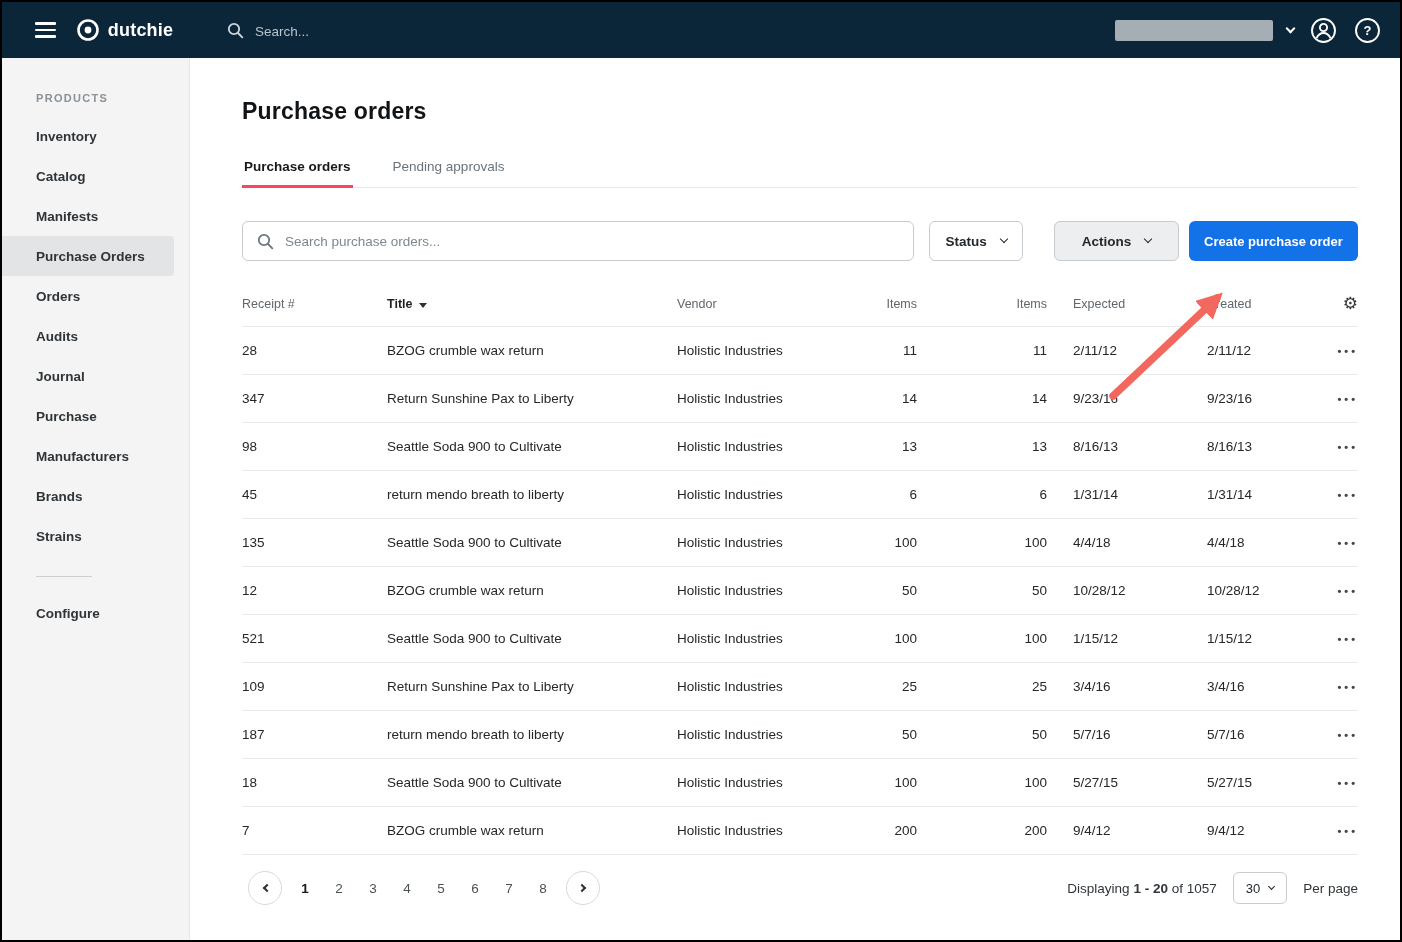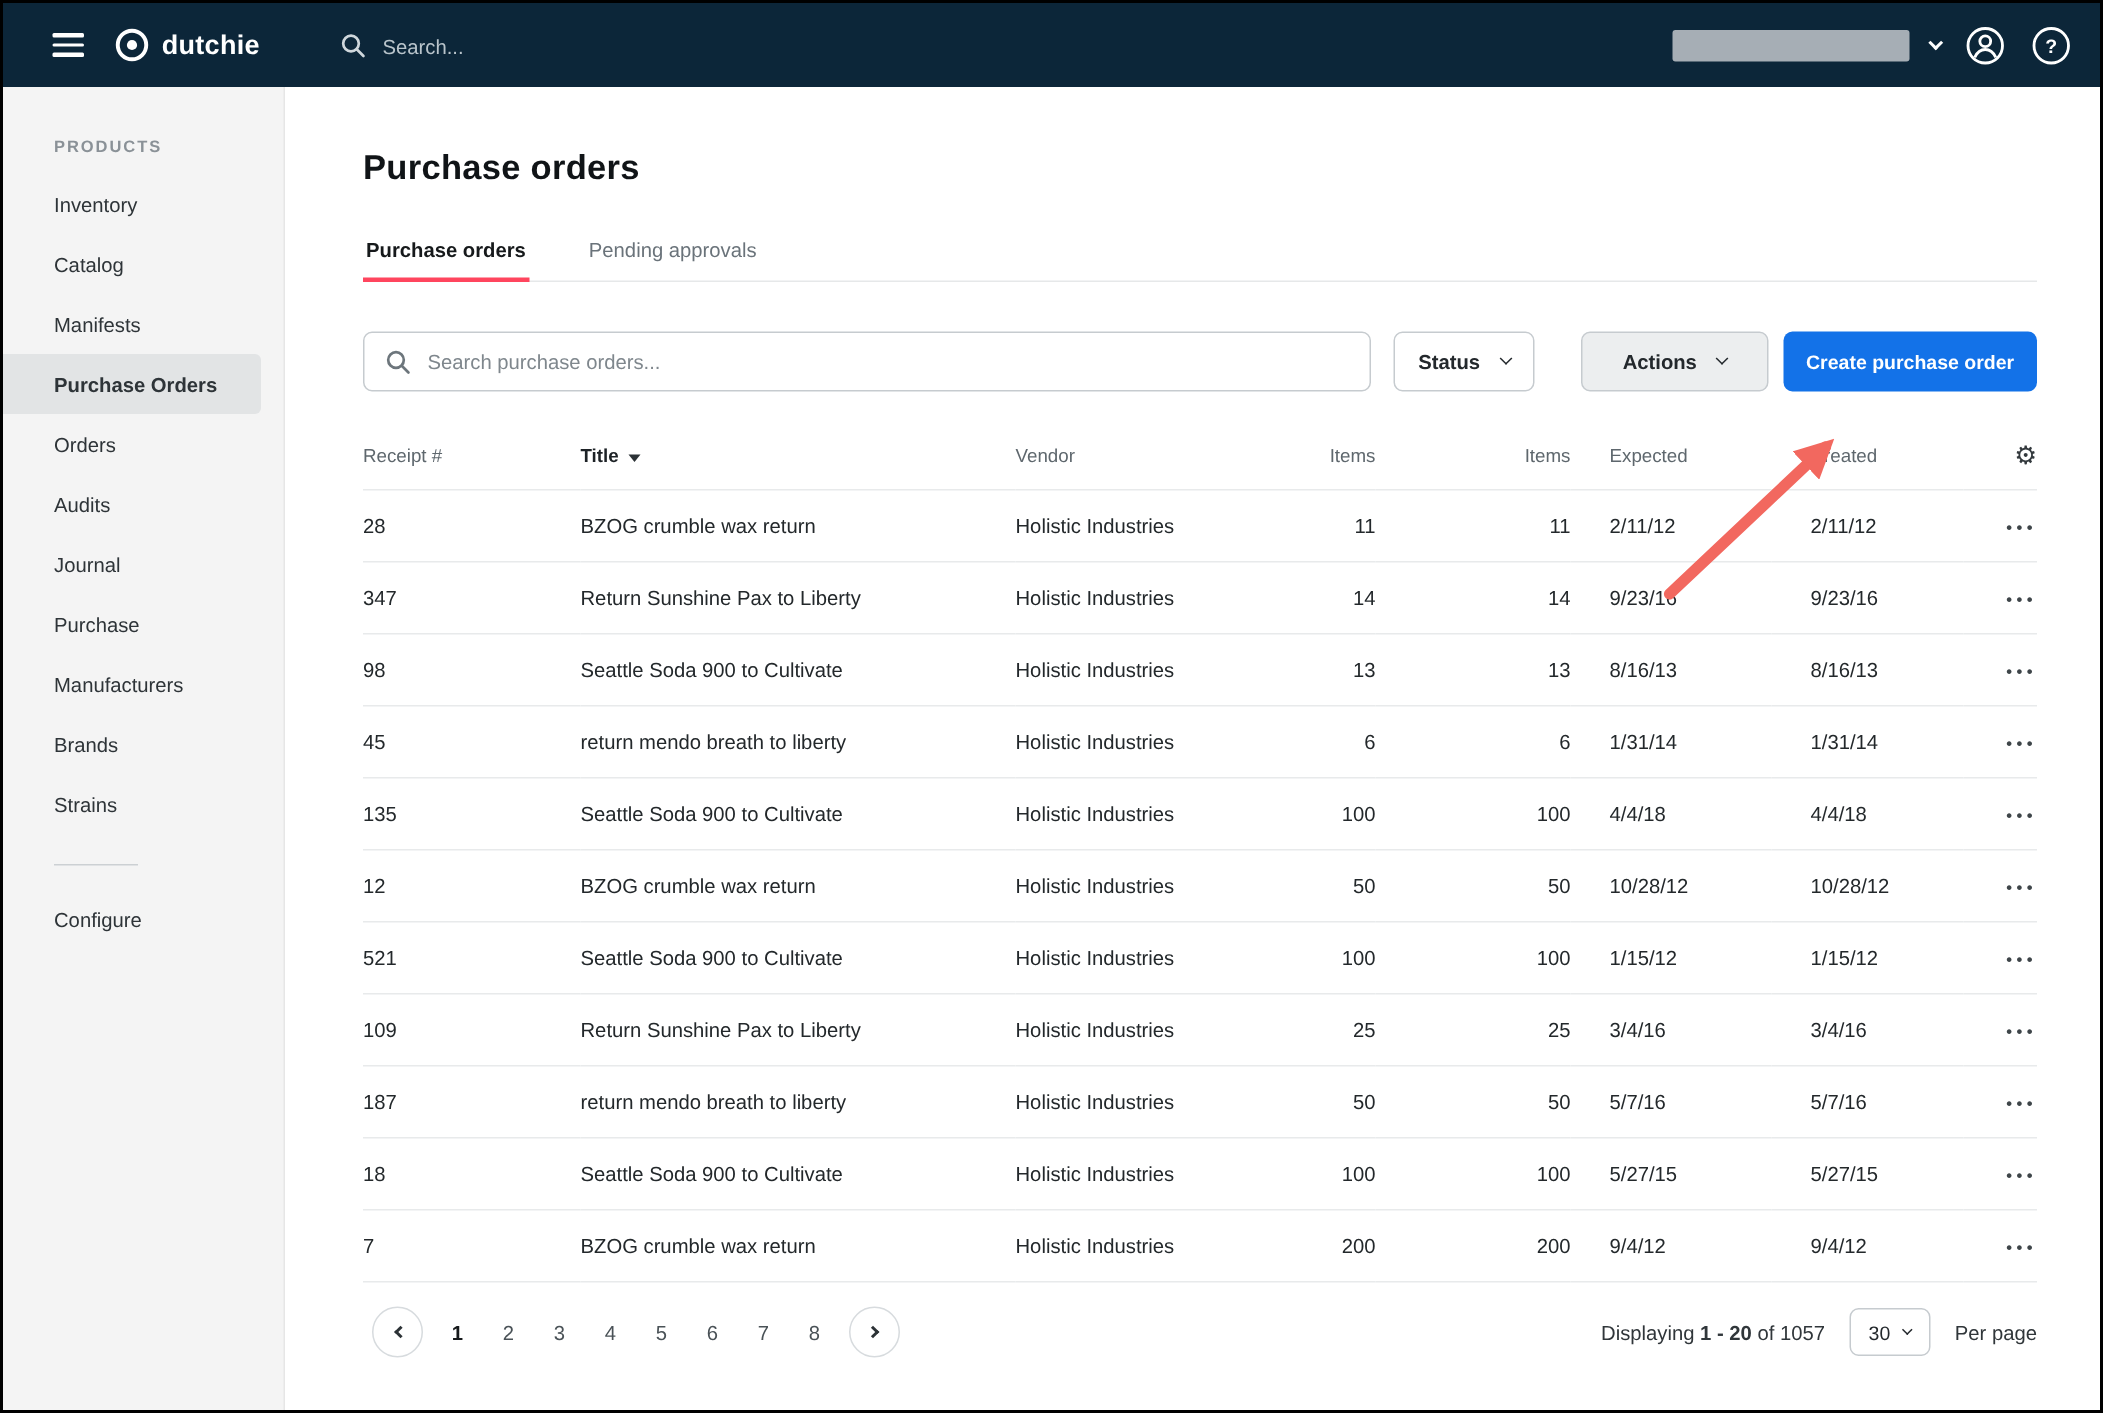--- a/index.html
+++ b/index.html
@@ -20,21 +20,21 @@
   .redacted-box { width:158px; height:21px; background:#a6aeb5; border-radius:2px; }
   .chev { display:inline-block; width:7px; height:7px; border-right:2px solid currentColor; border-bottom:2px solid currentColor; }
   .chev.down { transform:rotate(45deg); margin-top:-4px; }
   .chev.left { transform:rotate(135deg); margin-left:3px; }
   .chev.right { transform:rotate(-45deg); margin-right:3px; }
   .round-icon { width:30px; height:30px; border-radius:50%; background:none; border:none; color:#fff; cursor:pointer; display:flex; align-items:center; justify-content:center; }
 
   
   .sidebar { position:absolute; top:56px; left:0; bottom:0; width:188px; background:#f4f4f4; border-right:1px solid #e6e6e6; padding-top:34px; }
   .section-label { padding:0 0 12px 34px; font-size:11px; font-weight:700; letter-spacing:1.3px; color:#8a9197; }
-  .nav-item { height:40px; display:flex; align-items:center; padding-left:34px; font-size:13.5px; color:#2e3438; cursor:pointer; }
+  .nav-item { height:40px; display:flex; align-items:center; padding-left:34px; font-size:13.5px; color:#2e3438; cursor:pointer;font-weight:bold; }
   .nav-item.active { background:#e2e4e5; font-weight:700; border-radius:0 4px 4px 0; margin-right:15px; }
   .sidebar-divider { height:1px; background:#ccd0d3; width:56px; margin:20px 0 16px 34px; }
 
   
   .main { position:absolute; top:56px; left:188px; right:0; bottom:0; background:#fff; padding:0 42px 0 52px; overflow:hidden; }
   .page-title { margin-top:40px; font-size:23px; font-weight:700; color:#101417; letter-spacing:0.2px; }
 
   .tabs { display:flex; gap:38px; margin-top:28px; border-bottom:1px solid #e6e8e9; }
   .tab { font-size:13.5px; color:#6a737a; padding:6px 2px 13px 2px; cursor:pointer; position:relative; }
   .tab.active { color:#16191b; font-weight:700; }

